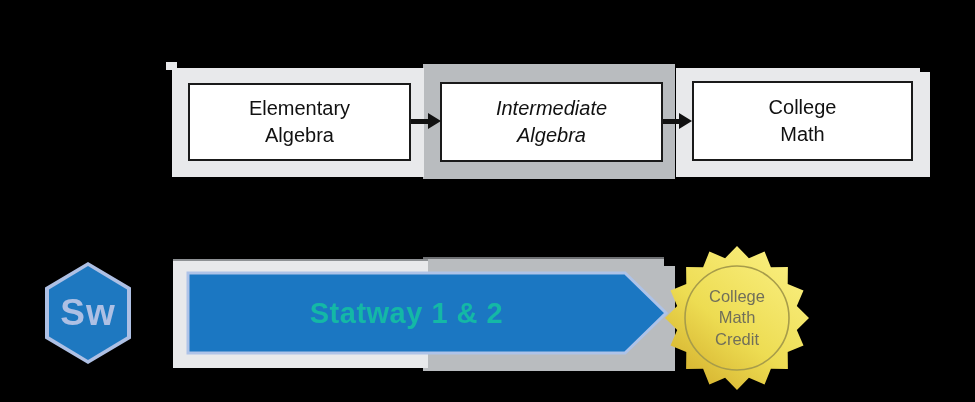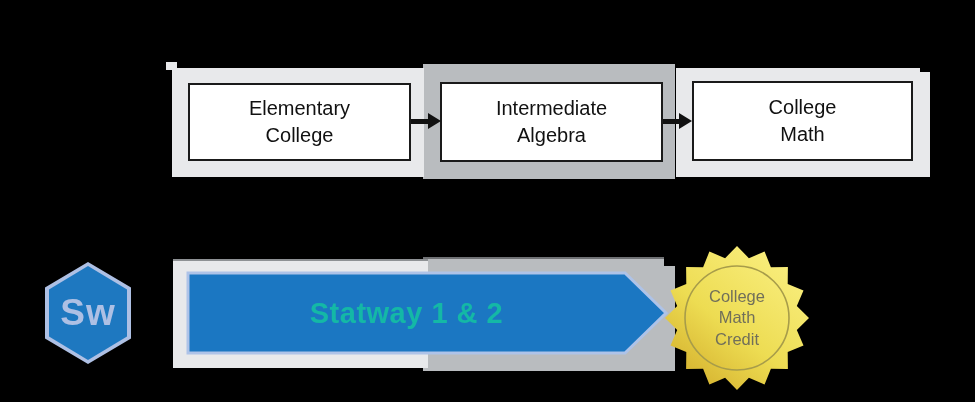--- a/index.html
+++ b/index.html
@@ -18,21 +18,21 @@
   .panel-t-r   { left:676px; top:68px; width:254px; height:109px; }
   .tab-t-l     { left:166px; top:62px; width:11px; height:8px; background:#e8e9eb; }
   .notch-t-r   { left:920px; top:64px; width:11px; height:8px; background:#000; }
   .course-box {
     position:absolute; background:#ffffff; border:2px solid #1a1a1a;
     display:flex; align-items:center; justify-content:center;
     font-size:20px; line-height:1.35; color:#111; text-align:center;
     white-space:pre-line;
   }
   .box-elem { left:188px; top:83px; width:223px; height:78px; }
-  .box-intm { left:440px; top:82px; width:223px; height:80px; }
+  .box-intm { left:440px; top:82px; width:223px; height:80px;font-style:italic; }
   .box-coll { left:692px; top:81px; width:221px; height:80px; }
   .arrow { position:absolute; }
   .arrow .shaft { position:absolute; left:0; top:6px; height:5px; background:#111; }
   .arrow .head {
     position:absolute; top:0; width:0; height:0;
     border-top:8.5px solid transparent; border-bottom:8.5px solid transparent;
     border-left:13px solid #111;
   }
   .arrow-1 { left:411px; top:113px; width:30px; height:17px; }
   .arrow-1 .shaft { width:19px; }
@@ -76,21 +76,21 @@
 
 <div class="stage">
 
   <div class="panel-dark track-top"></div>
   <div class="corner-tab tab-t-l"></div>
   <div class="panel-light panel-t-l"></div>
   <div class="panel-light panel-t-r"></div>
   <div class="corner-tab notch-t-r"></div>
 
   <div class="course-box box-elem">Elementary
-College</div>
+Algebra</div>
   <div class="course-box box-intm">Intermediate
 Algebra</div>
   <div class="course-box box-coll">College
 Math</div>
 
   <div class="arrow arrow-1">
     <div class="shaft"></div>
     <div class="head"></div>
   </div>
   <div class="arrow arrow-2">

